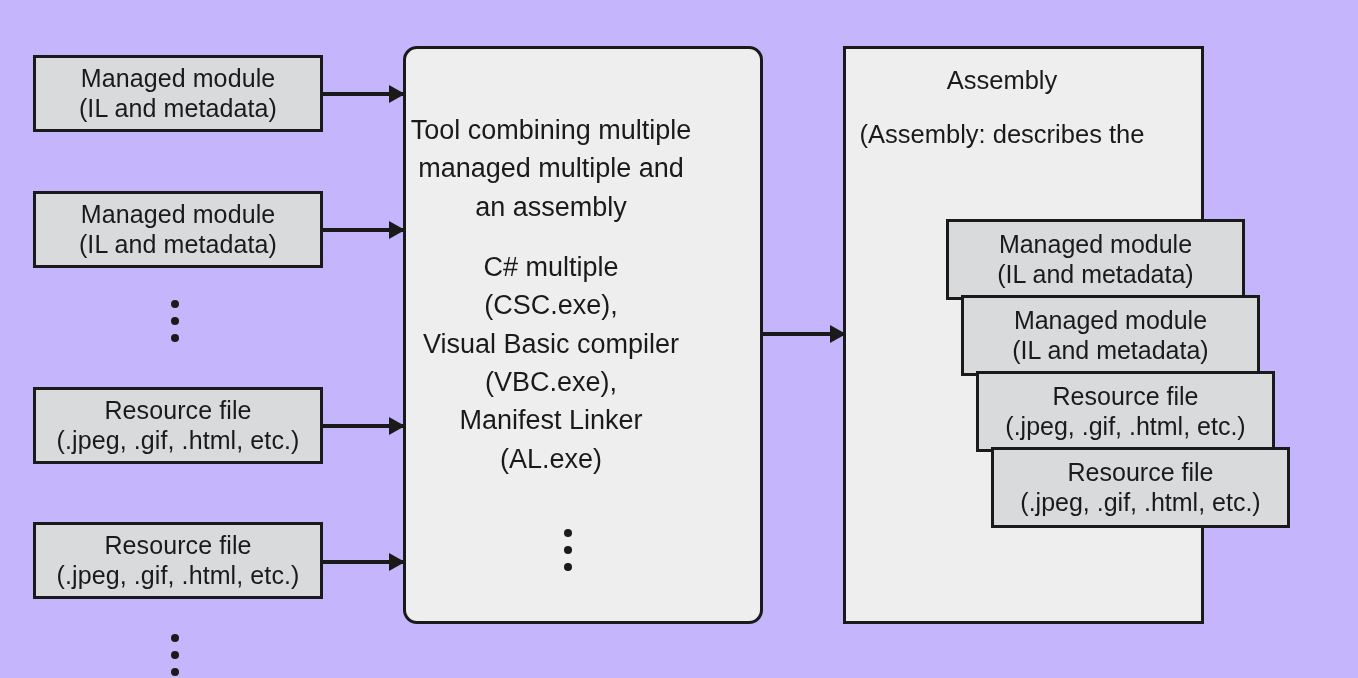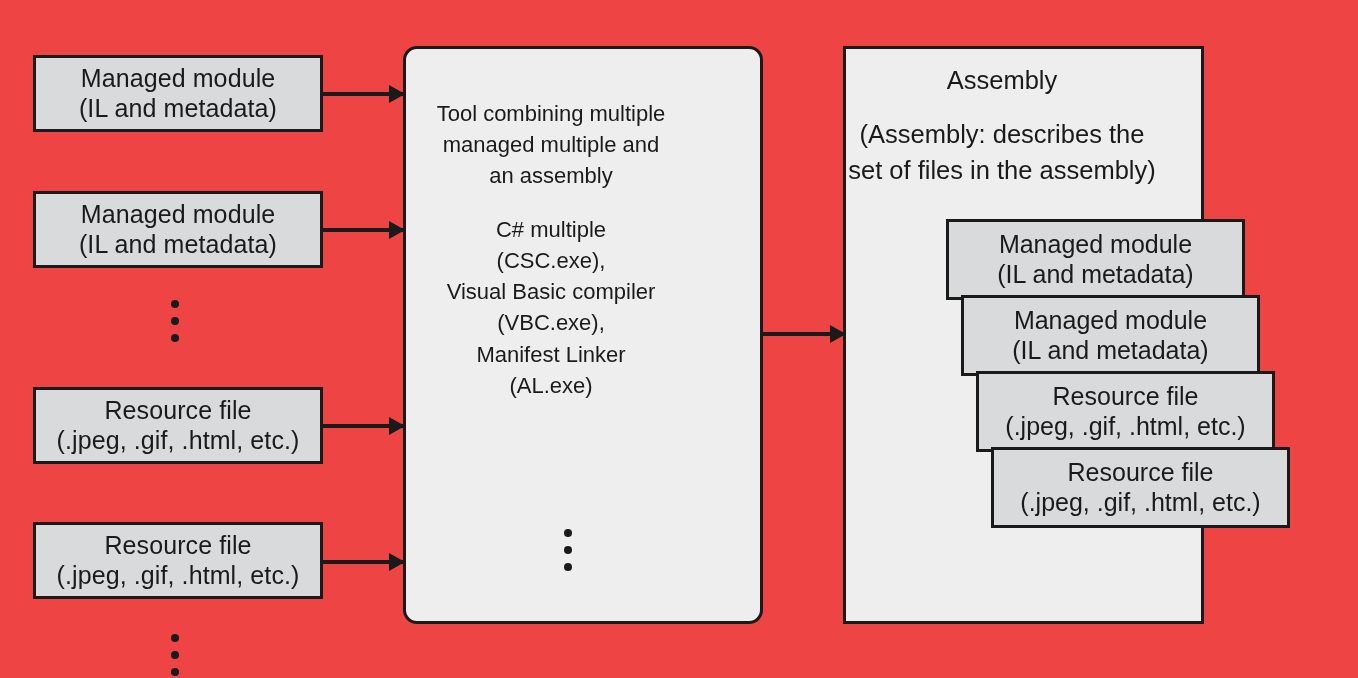--- a/index.html
+++ b/index.html
@@ -9,21 +9,21 @@
     background: #ffffff;
   }
   body {
     font-family: "Liberation Sans", sans-serif;
     color: #1a1a1a;
   }
   #canvas {
     position: relative;
     width: 1358px;
     height: 678px;
-    background: #ef4444;
+    background: #c4b5fd;
     overflow: hidden;
   }
 
   
   .box {
     position: absolute;
     box-sizing: border-box;
     border: 3px solid #1a1a1a;
     background: #d9dadb;
     display: flex;
@@ -50,24 +50,24 @@
     width: 360px;
     height: 578px;
     border: 3px solid #1a1a1a;
     border-radius: 14px;
     background: #eeeeee;
     z-index: 4;
   }
   .center-text {
     position: absolute;
     left: 403px;
-    top: 33px;
+    top: 46px;
     width: 296px;
     text-align: center;
-    font-size: 22px;
+    font-size: 27px;
     line-height: 1.42;
     z-index: 6;
     pointer-events: none;
   }
   .center-text .para { display: block; }
   .center-text .gap { display: block; height: 22px; }
 
   
   .assembly-box {
     position: absolute;
@@ -209,21 +209,20 @@
       <i></i>
   </div>
 
   <div class="arrow" style="left:763px; top:332px; width:81px;"></div>
 
   <div class="assembly-box"></div>
   <div class="assembly-title">
     <span class="ln">Assembly</span>
     <span class="gap"></span>
     <span class="ln">(Assembly: describes the</span>
-    <span class="ln">set of files in the assembly)</span>
   </div>
 
   <div class="stack-box" style="left:946px; top:219px; width:299px; height:81px; z-index:10;">
     <span class="ln">Managed module</span>
     <span class="ln">(IL and metadata)</span>
   </div>
 
   <div class="stack-box" style="left:961px; top:295px; width:299px; height:81px; z-index:11;">
     <span class="ln">Managed module</span>
     <span class="ln">(IL and metadata)</span>

